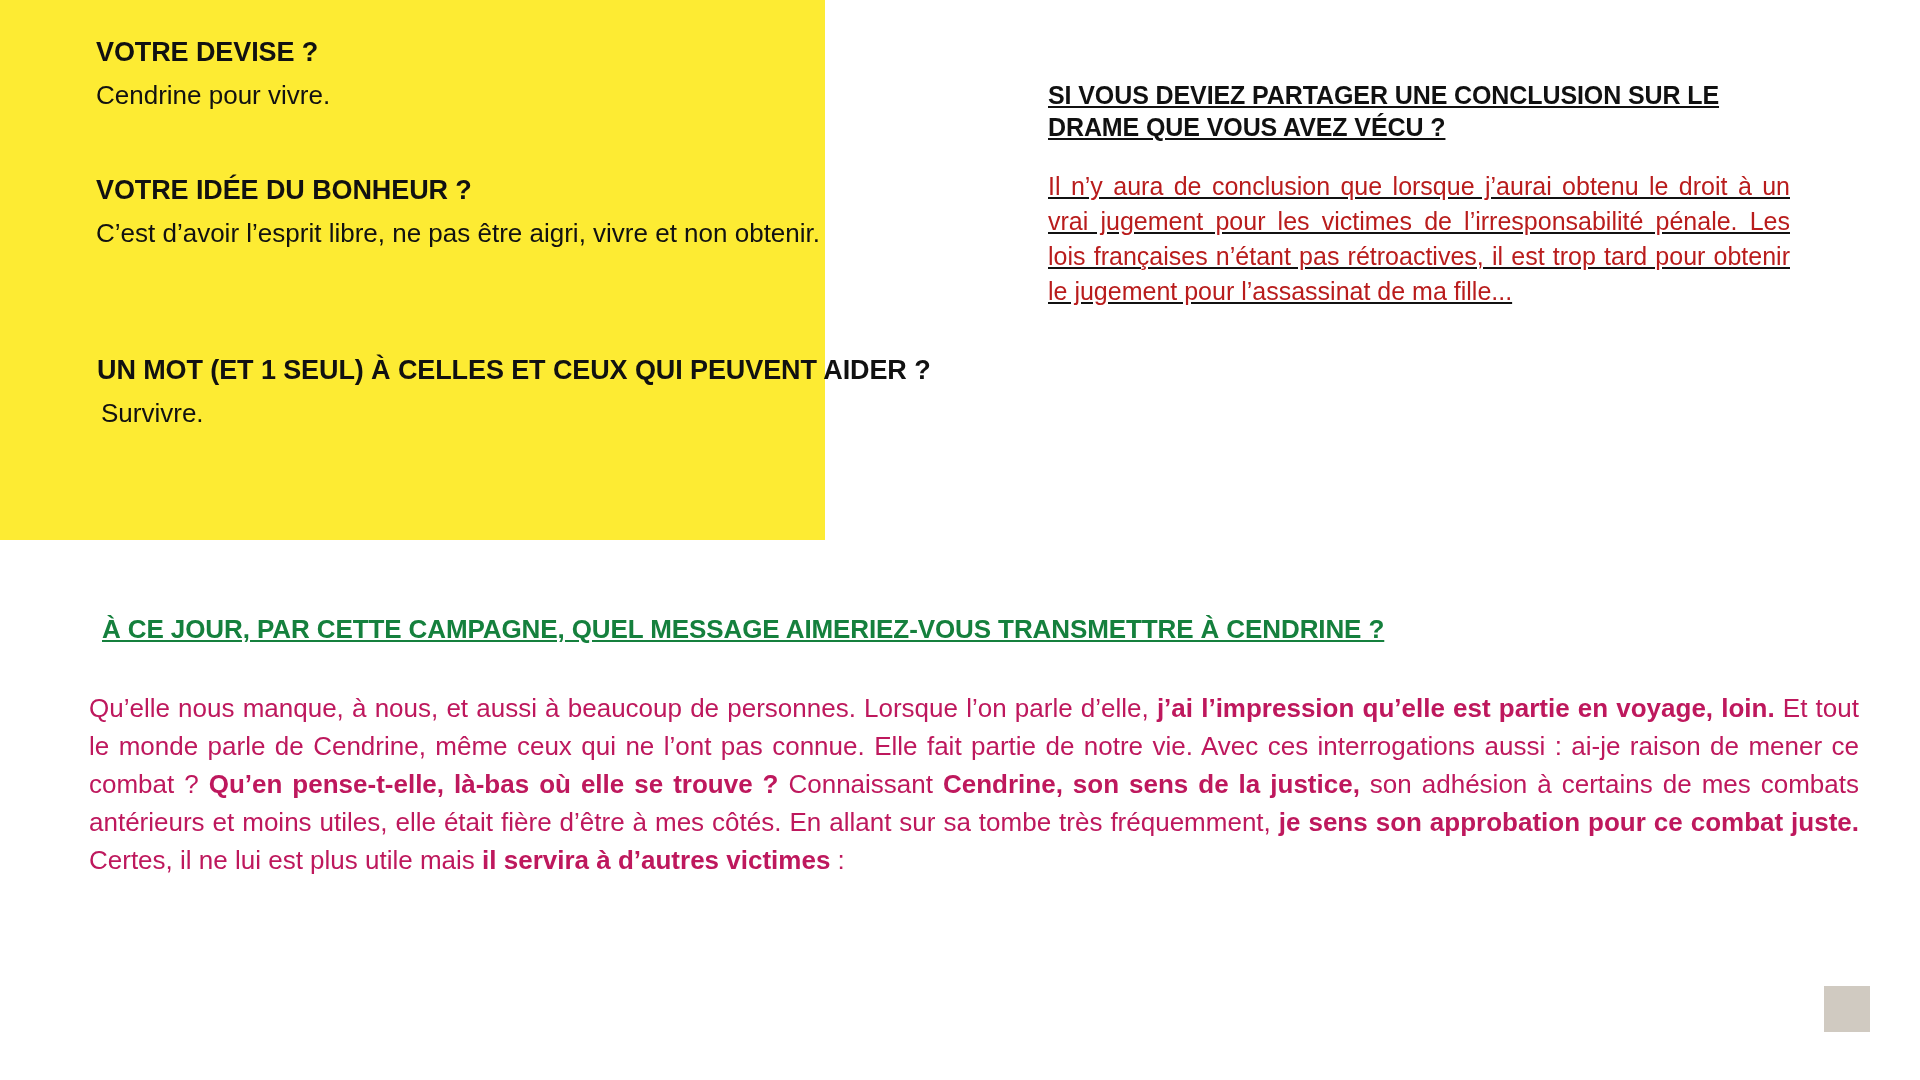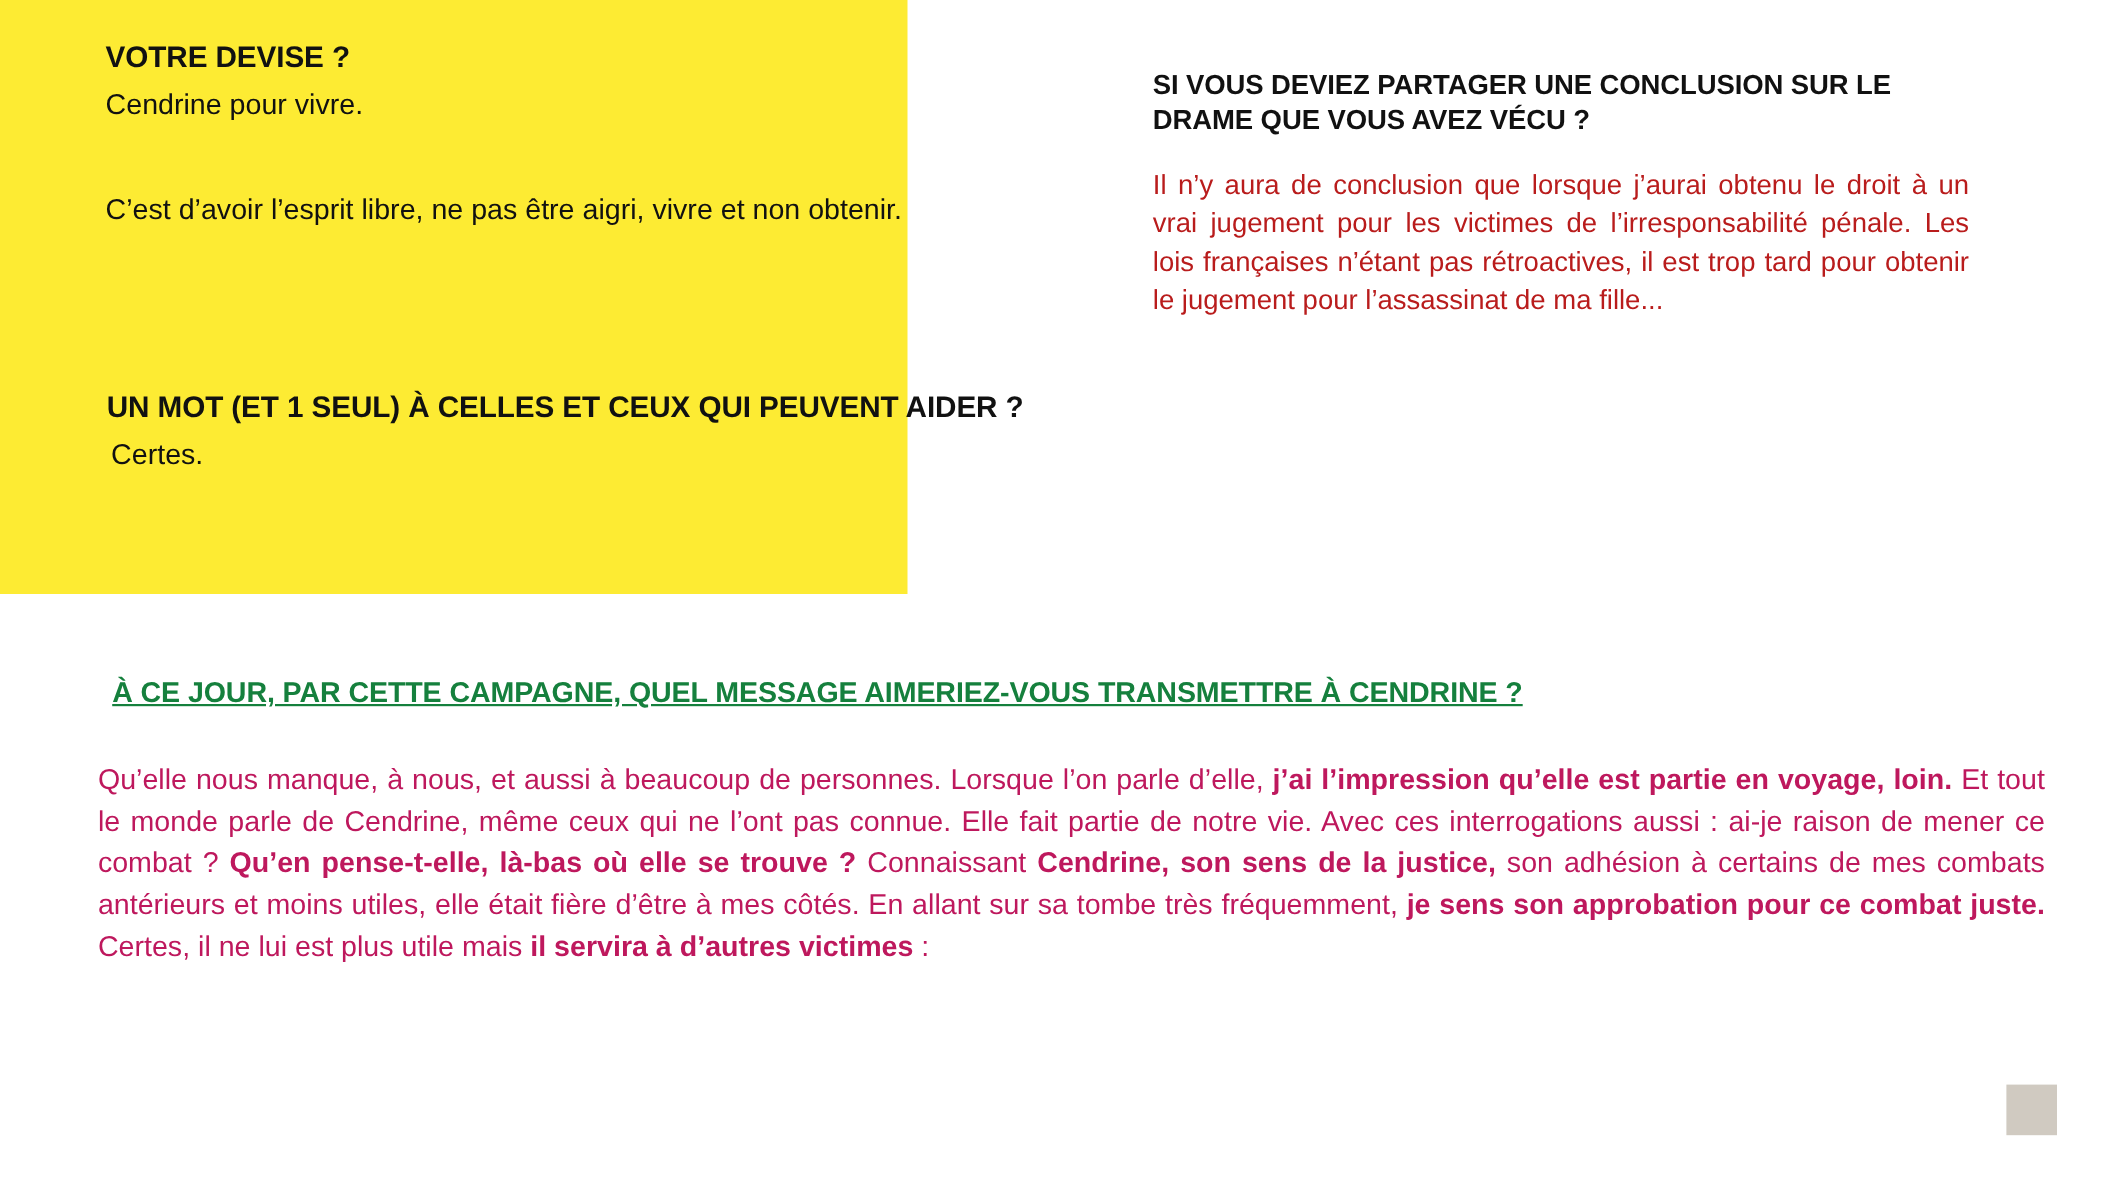--- a/index.html
+++ b/index.html
@@ -53,22 +53,23 @@
 
   #qa-block-1 { top: 36px; width: 800px; }
   #qa-block-2 { top: 174px; width: 760px; }
   #qa-block-3 { top: 354px; width: 840px; left: 97px; }
   #qa-block-3 .qa-answer { margin-left: 4px; }
 
   
   #right-column {
     position: absolute;
     left: 1048px;
-    top: 62px;
+    top: 80px;
     width: 742px;
+    text-decoration: underline;
   }
 
   #right-column-heading {
     font-weight: bold;
     font-size: 25px;
     line-height: 1.26;
     letter-spacing: -0.1px;
     margin: 0 0 26px 0;
     text-transform: uppercase;
     color: #111111;
@@ -139,26 +140,27 @@
 <body>
 
 <div id="yellow-panel">
 
   <div class="qa-block" id="qa-block-1">
     <h2 class="qa-question">VOTRE DEVISE ?</h2>
     <p class="qa-answer">Cendrine pour vivre.</p>
   </div>
 
   <div class="qa-block" id="qa-block-2">
+    <h2 class="qa-question">VOTRE IDÉE DU BONHEUR ?</h2>
     <p class="qa-answer">C’est d’avoir l’esprit libre, ne pas être aigri, vivre et non obtenir.</p>
   </div>
 
   <div class="qa-block" id="qa-block-3">
     <h2 class="qa-question">UN MOT (ET 1 SEUL) À CELLES ET CEUX QUI PEUVENT AIDER ?</h2>
-    <p class="qa-answer">Certes.</p>
+    <p class="qa-answer">Survivre.</p>
   </div>
 
 </div>
 
 <div id="right-column">
   <h2 id="right-column-heading">SI VOUS DEVIEZ PARTAGER UNE CONCLUSION SUR LE DRAME QUE VOUS AVEZ VÉCU ?</h2>
   <p id="right-column-body">Il n’y aura de conclusion que lorsque j’aurai obtenu le droit à un vrai jugement pour les victimes de l’irresponsabilité pénale. Les lois françaises n’étant pas rétroactives, il est trop tard pour obtenir le jugement pour l’assassinat de ma fille...</p>
 </div>
 
 <div id="bottom-section">

